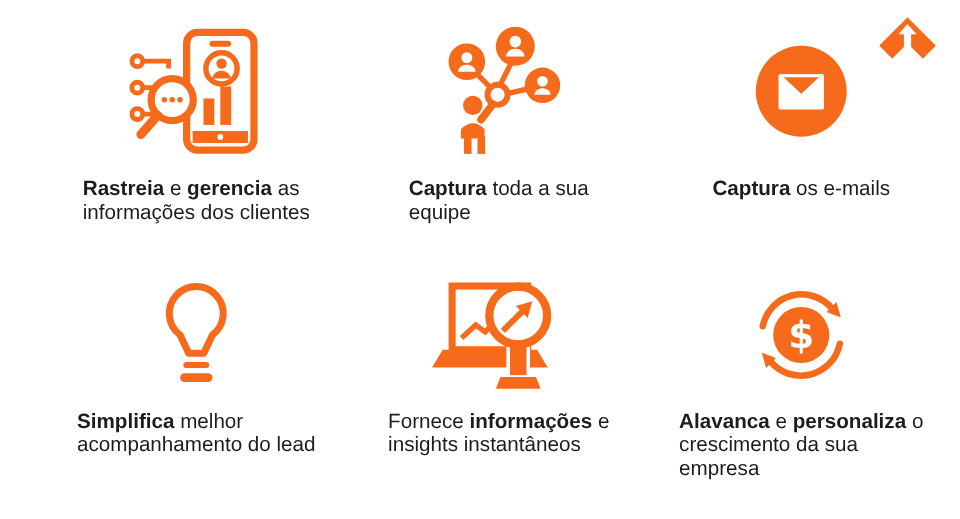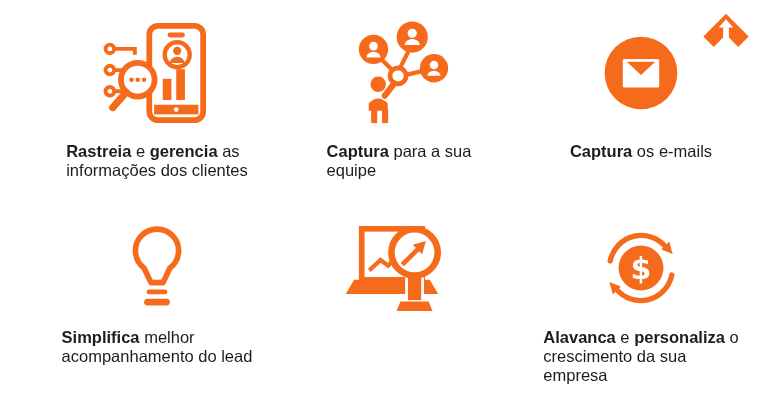--- a/index.html
+++ b/index.html
@@ -83,21 +83,21 @@
             <path d="M89 58a7 5.5 0 0 1 14 0z" class="fw"></path>
           <circle cx="58" cy="58" r="8.5" class="fw sa" stroke-width="5"></circle>
           <path d="M44 79 54 66" class="sa" stroke-width="6.5" stroke-linecap="round"></path>
           <circle cx="37" cy="67" r="8.2" class="fa"></circle>
           <path d="M27 87q10-10 20 0v8h-20z" class="fa"></path>
           <rect x="29.5" y="93" width="6.5" height="15" class="fa"></rect>
           <rect x="41" y="93" width="6.5" height="15" class="fa"></rect>
         </svg>
       </div>
       <p class="cap">
-          <span class="ln"><b>Captura</b><span> para a sua</span></span>
+          <span class="ln"><b>Captura</b><span> toda a sua</span></span>
           <span class="ln"><span>equipe</span></span>
         </p>
     </div>
 
     <div class="cell row1">
       <div class="iconbox">
         <svg width="82" height="80" viewBox="0 0 90 88" aria-hidden="true">
           <circle cx="45" cy="44" r="40" class="fa"></circle>
           <rect x="25" y="29" width="40" height="31" rx="1.5" class="fw"></rect>
           <polygon points="26.5,30.5 63.5,30.5 45,48" class="fa" stroke="#fff" stroke-width="2.5" stroke-linejoin="round"></polygon>
@@ -128,20 +128,24 @@
           <rect x="23" y="6" width="64" height="54" class="fw sa" stroke-width="6"></rect>
           <path d="M31 50 43 39 51 45 63 32" class="sa fn" stroke-width="4.5"></path>
           <polygon points="15,60 95,60 104,75 6,75" class="fa"></polygon>
           <rect x="70.5" y="53" width="17" height="30" class="fa" stroke="#fff" stroke-width="3"></rect>
           <polygon points="64,83 94,83 98,93 60,93" class="fa"></polygon>
           <circle cx="79" cy="31" r="24.5" class="fw sa" stroke-width="7"></circle>
           <path d="M66 44 83 27" class="sa fn" stroke-width="5"></path>
           <polygon points="91,19 77,23 87,33" class="fa"></polygon>
         </svg>
       </div>
+      <p class="cap">
+          <span class="ln"><span>Fornece </span><b>informações</b><span> e</span></span>
+          <span class="ln"><span>insights instantâneos</span></span>
+        </p>
     </div>
 
     <div class="cell row2">
       <div class="iconbox">
         <svg width="92" height="88" viewBox="0 0 104 100" aria-hidden="true">
           <circle cx="52" cy="50" r="25.5" class="fa"></circle>
           <text x="52" y="62" text-anchor="middle" class="fw dollar">$</text>
           <path d="M17 42A36 36 0 0 1 80 26" class="sa fn" stroke-width="6" stroke-linecap="round"></path>
           <polygon points="88,34 84,20 75,29" class="fa"></polygon>
           <path d="M87 58A36 36 0 0 1 24 74" class="sa fn" stroke-width="6" stroke-linecap="round"></path>

